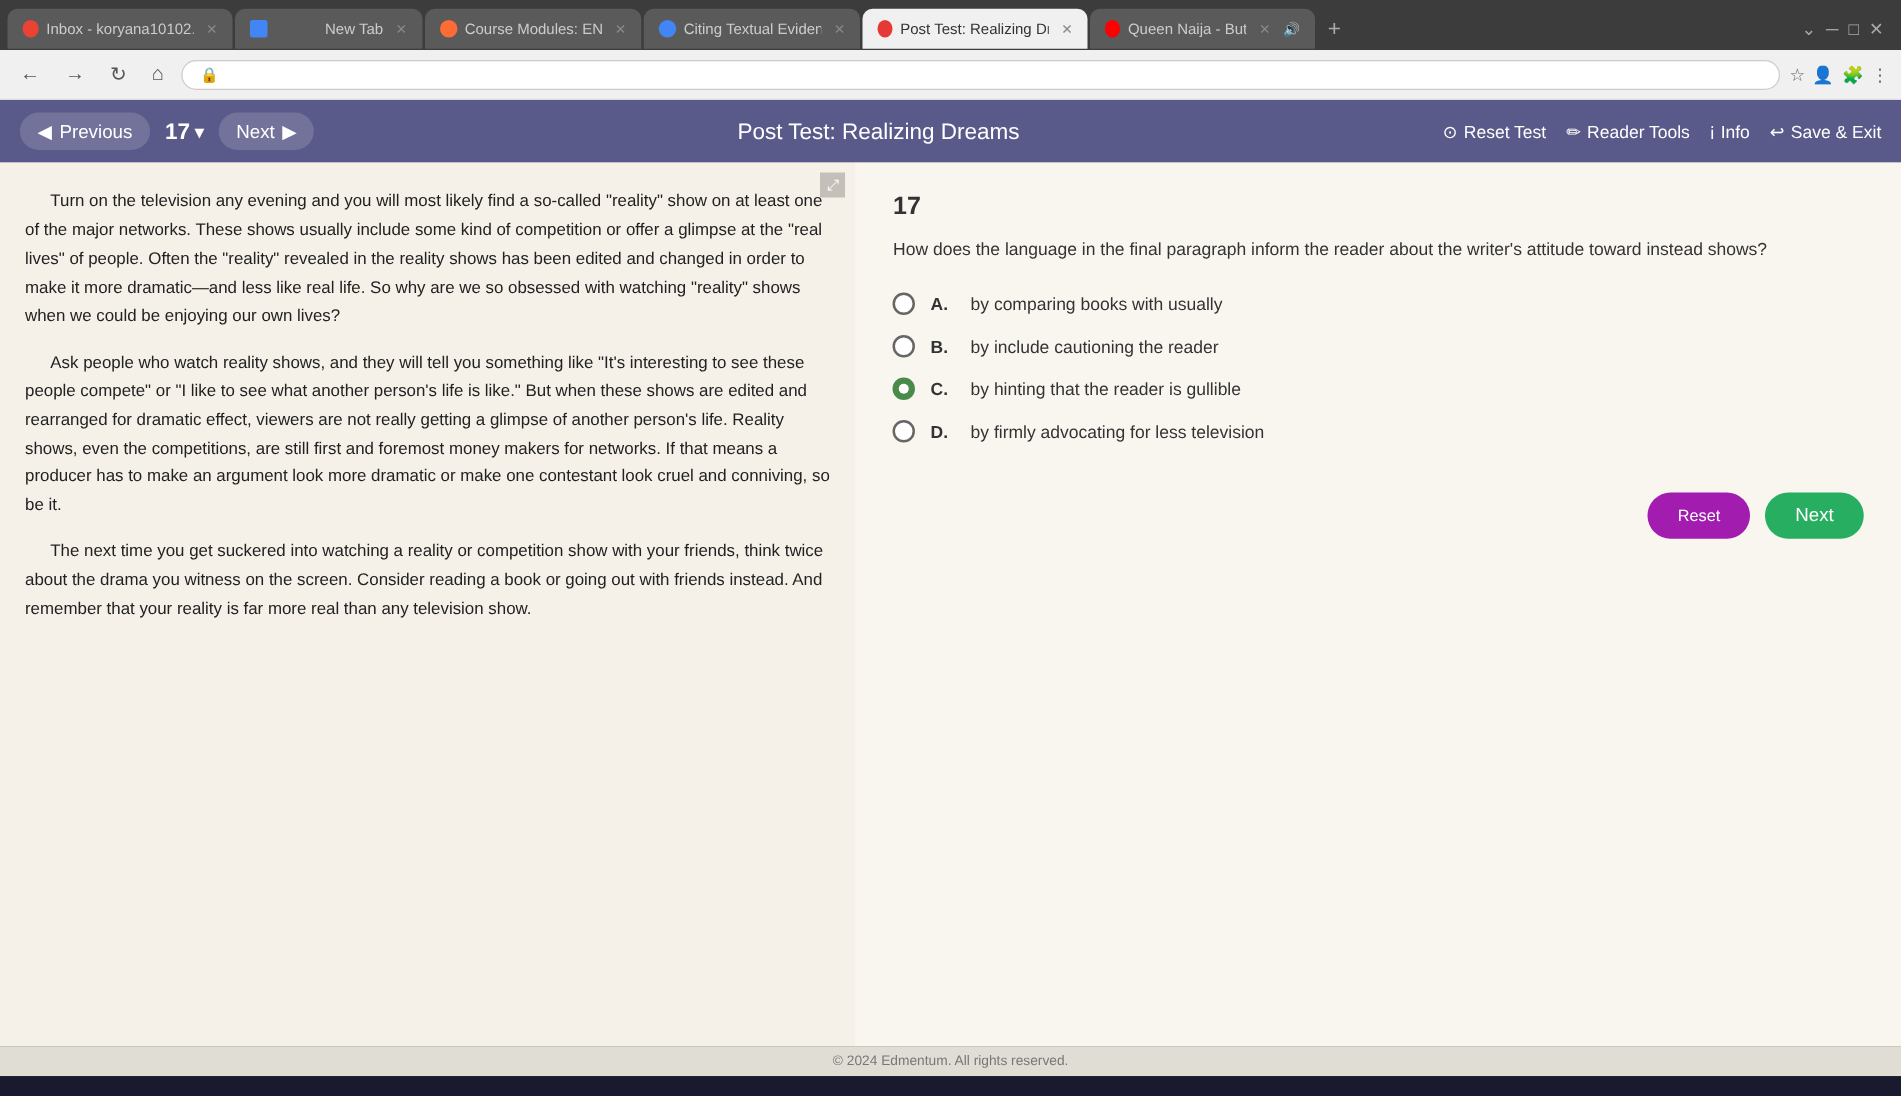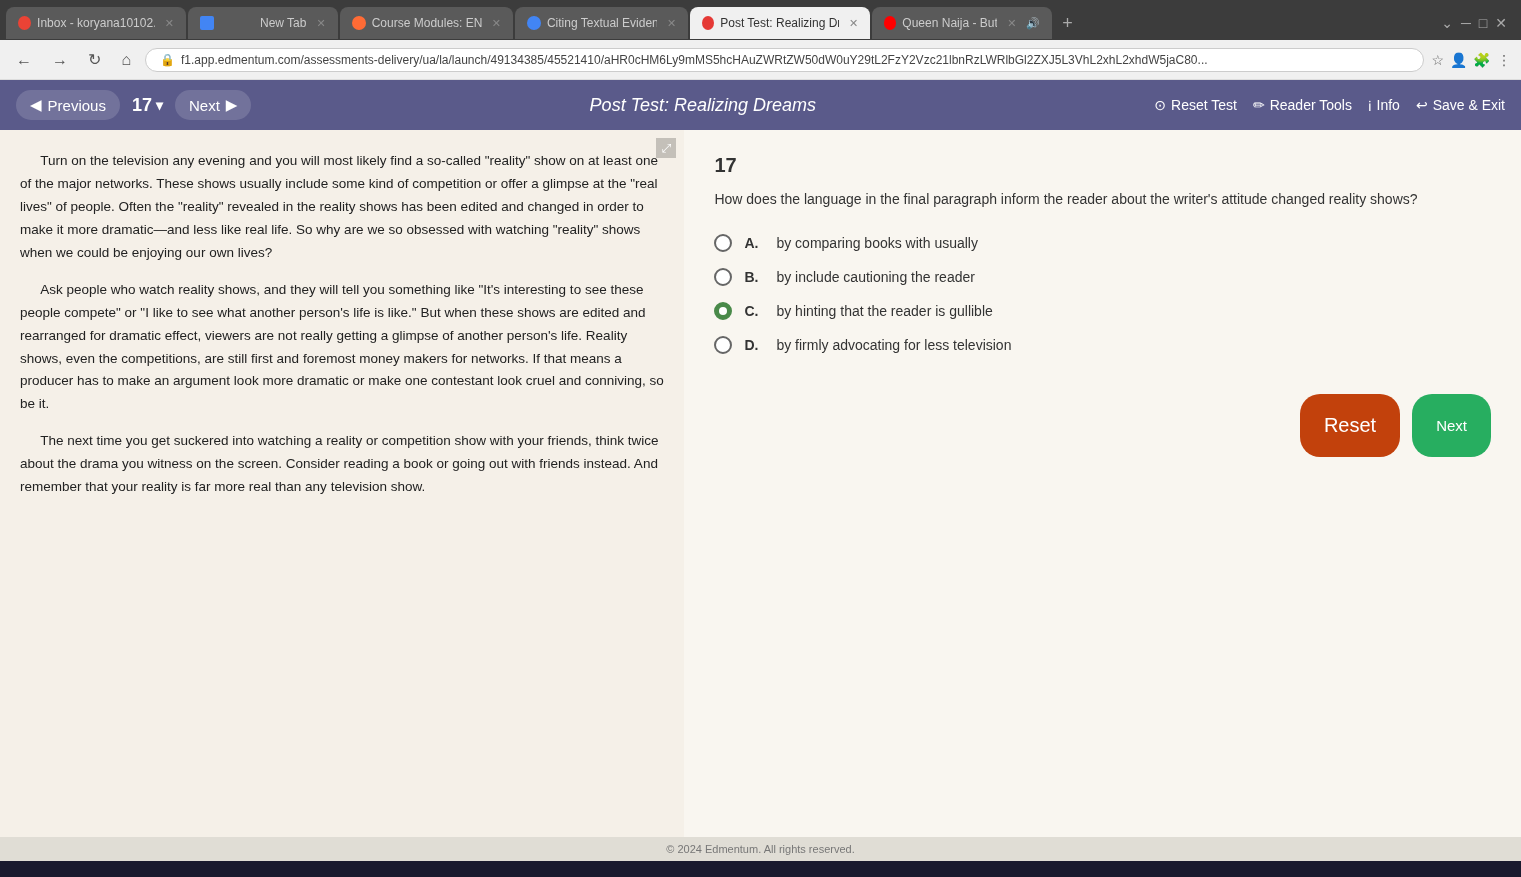--- a/index.html
+++ b/index.html
@@ -18,21 +18,21 @@
     .nav-btn { background: none; border: none; color: #555; cursor: pointer; font-size: 16px; padding: 2px 6px; }
     .nav-btn:disabled { color: #bbb; }
     .url-bar { flex: 1; background: white; border: 1px solid #ccc; border-radius: 20px; padding: 4px 14px; font-size: 12px; color: #444; display: flex; align-items: center; gap: 6px; }
     .nav-icons { display: flex; gap: 6px; color: #666; font-size: 14px; }
 
     
     .app-toolbar { display: flex; align-items: center; background: #5a5a8a; padding: 0 16px; height: 50px; gap: 12px; }
     .toolbar-prev { display: flex; align-items: center; gap: 6px; color: white; font-size: 15px; cursor: pointer; background: rgba(255,255,255,0.15); padding: 6px 14px; border-radius: 20px; }
     .toolbar-question-num { display: flex; align-items: center; gap: 4px; color: white; font-size: 18px; font-weight: bold; }
     .toolbar-next { display: flex; align-items: center; gap: 6px; color: white; font-size: 15px; cursor: pointer; background: rgba(255,255,255,0.15); padding: 6px 14px; border-radius: 20px; }
-    .toolbar-title { flex: 1; text-align: center; color: white; font-size: 18px; font-weight: 500; font-style: italic; }
+    .toolbar-title { flex: 1; text-align: center; color: white; font-size: 18px; font-weight: 500; }
     .toolbar-right { display: flex; align-items: center; gap: 16px; color: white; font-size: 14px; }
     .toolbar-right-item { display: flex; align-items: center; gap: 5px; cursor: pointer; }
 
     
     .main-content { display: flex; height: calc(877px - 130px - 40px); background: #e8e8e8; }
 
     
     .passage-panel { width: 45%; background: #f5f0e8; padding: 20px; overflow-y: auto; position: relative; font-size: 13.5px; line-height: 1.7; color: #222; }
     .expand-btn { position: absolute; top: 8px; right: 8px; background: rgba(0,0,0,0.2); border: none; color: white; width: 20px; height: 20px; cursor: pointer; font-size: 12px; display: flex; align-items: center; justify-content: center; }
 
@@ -43,21 +43,21 @@
     .question-text { font-size: 14px; color: #333; margin-bottom: 24px; line-height: 1.5; }
 
     .answer-options { display: flex; flex-direction: column; gap: 16px; }
     .answer-option { display: flex; align-items: center; gap: 12px; font-size: 14px; color: #333; cursor: pointer; }
     .radio-circle { width: 18px; height: 18px; border-radius: 50%; border: 2px solid #666; flex-shrink: 0; background: white; position: relative; }
     .radio-circle.selected { border-color: #4a8a4a; background: #4a8a4a; }
     .radio-circle.selected::after { content: ''; position: absolute; width: 8px; height: 8px; background: white; border-radius: 50%; top: 3px; left: 3px; }
     .option-letter { font-weight: bold; min-width: 20px; }
 
     .action-buttons { display: flex; justify-content: flex-end; gap: 12px; margin-top: 40px; }
-    .btn-reset { background: #c2410c; color: white; border: none; padding: 20px 24px; border-radius: 20px; font-size: 20px; cursor: pointer; font-weight: 500; }
+    .btn-reset { background: #a21caf; color: white; border: none; padding: 10px 24px; border-radius: 20px; font-size: 13px; cursor: pointer; font-weight: 500; }
     .btn-next { background: #27ae60; color: white; border: none; padding: 10px 24px; border-radius: 20px; font-size: 15px; cursor: pointer; font-weight: 500; }
 
     .footer { background: #e0ddd5; padding: 6px 20px; font-size: 11px; color: #777; text-align: center; }
 
     
     .taskbar { display: flex; align-items: center; background: #1a1a2e; height: 45px; padding: 0 16px; gap: 12px; }
   </style>
 </head>
 <body>
 
@@ -105,21 +105,20 @@
     </div>
   </div>
 
   <div class="nav-bar">
     <button class="nav-btn">←</button>
     <button class="nav-btn">→</button>
     <button class="nav-btn">↻</button>
     <button class="nav-btn">⌂</button>
     <div class="url-bar">
       <span style="color:#27ae60;font-size:12px;">🔒</span>
-      <span style="font-size:12px;color:#444;overflow:hidden;white-space:nowrap;">f1.app.edmentum.com/assessments-delivery/ua/la/launch/49134385/45521410/aHR0cHM6Ly9mMS5hcHAuZWRtZW50dW0uY29tL2FzY2Vzc21lbnRzLWRlbGl2ZXJ5L3VhL2xhL2xhdW5jaC80...</span>
     </div>
     <div class="nav-icons">
       <span style="cursor:pointer;">☆</span>
       <span style="cursor:pointer;">👤</span>
       <span style="cursor:pointer;">🧩</span>
       <span style="cursor:pointer;">⋮</span>
     </div>
   </div>
 </div>
 
@@ -173,21 +172,21 @@
     <p style="text-indent: 1.5em; margin-bottom: 14px;">
       Ask people who watch reality shows, and they will tell you something like "It's interesting to see these people compete" or "I like to see what another person's life is like." But when these shows are edited and rearranged for dramatic effect, viewers are not really getting a glimpse of another person's life. Reality shows, even the competitions, are still first and foremost money makers for networks. If that means a producer has to make an argument look more dramatic or make one contestant look cruel and conniving, so be it.
     </p>
     <p style="text-indent: 1.5em;">
       The next time you get suckered into watching a reality or competition show with your friends, think twice about the drama you witness on the screen. Consider reading a book or going out with friends instead. And remember that your reality is far more real than any television show.
     </p>
   </div>
 
   <div class="question-panel">
     <div class="question-number">17</div>
-    <div class="question-text">How does the language in the final paragraph inform the reader about the writer's attitude changed reality shows?</div>
+    <div class="question-text">How does the language in the final paragraph inform the reader about the writer's attitude toward instead shows?</div>
 
     <div class="answer-options">
 
       <div class="answer-option">
         <div class="radio-circle"></div>
         <span class="option-letter">A.</span>
         <span>by comparing books with usually</span>
       </div>
 
       <div class="answer-option">

